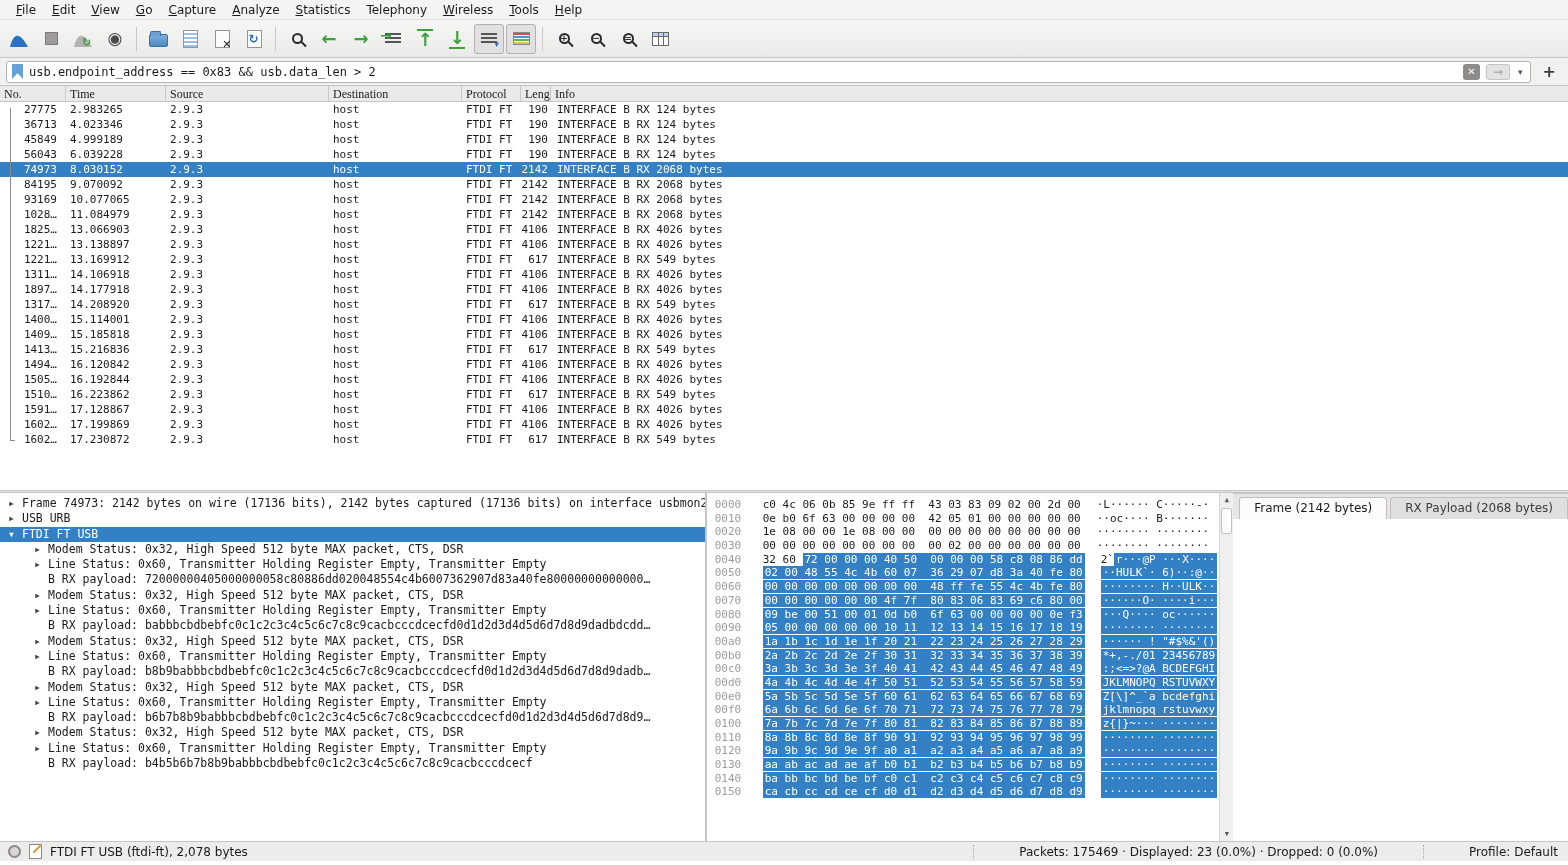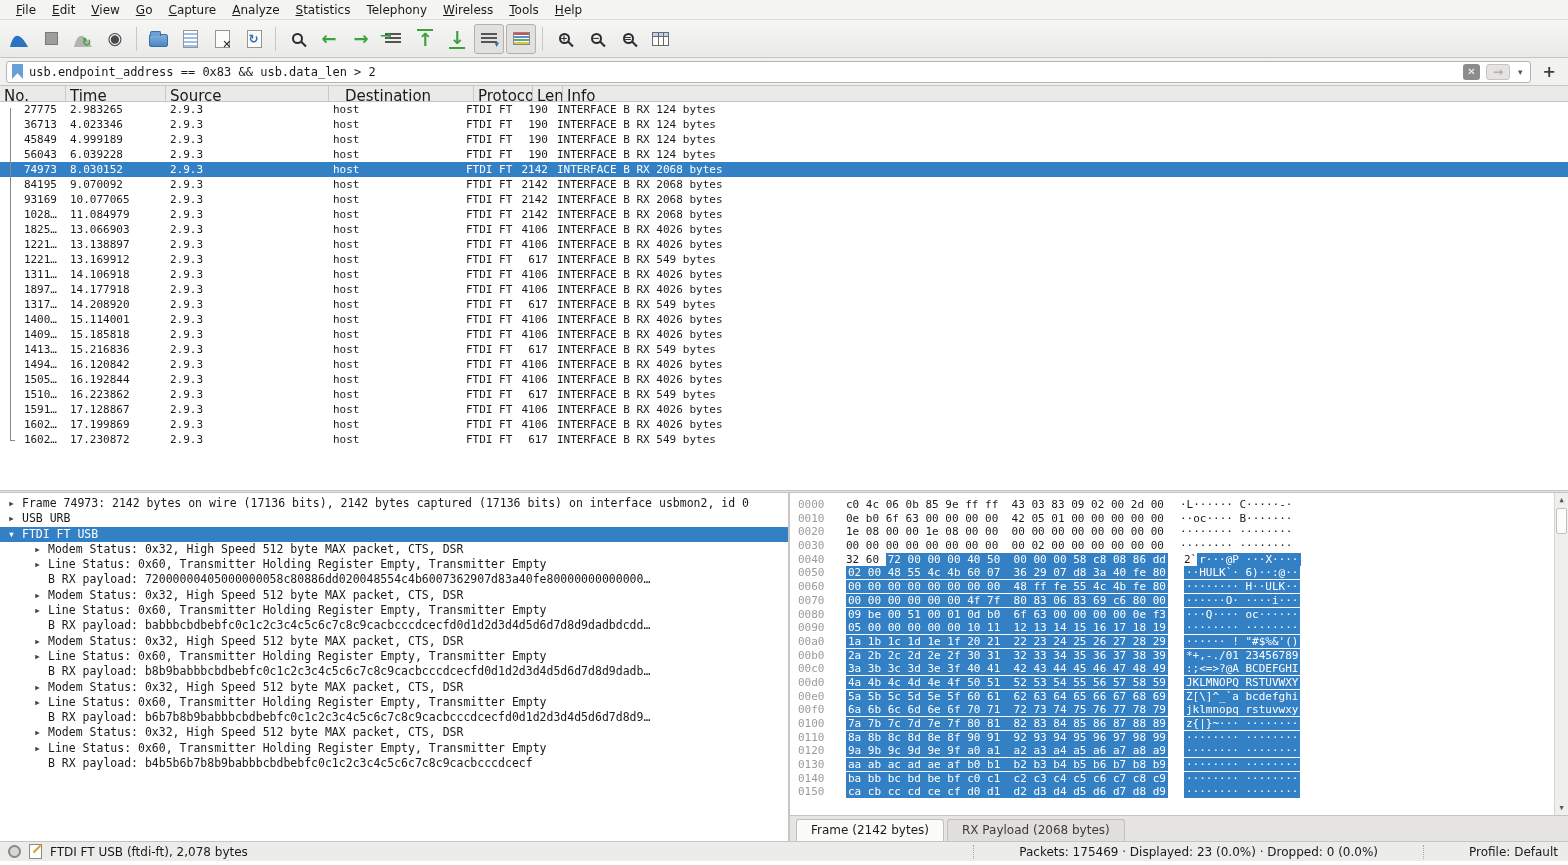--- a/index.html
+++ b/index.html
@@ -61,21 +61,21 @@
   .filter-text { flex:1; font-family:"DejaVu Sans Mono", monospace; font-size:12px; white-space:nowrap; overflow:hidden; }
   .fclear { width:17px; height:16px; background:#8d8c8b; border-radius:3px; color:#fff;
             font-size:10px; display:flex; align-items:center; justify-content:center; }
   .fapply { width:24px; height:16px; background:#e4e3e2; border:1px solid #c6c5c4; border-radius:3px;
             color:#b0afae; font-size:12px; font-weight:bold; display:flex; align-items:center; justify-content:center; line-height:1; }
   .fcaret { color:#555; font-size:9px; padding:0 2px; }
   .fplus { font-size:16px; font-weight:bold; color:#3c3c3c; padding:0 6px; }
 
   
   #packetpane { height:404px; background:#fff; overflow:hidden; }
-  #plheader { display:flex; height:16px; background:#eaeae9; border-bottom:1px solid #c6c5c4; font-size:15px; }
+  #plheader { display:flex; height:16px; background:#eaeae9; border-bottom:1px solid #c6c5c4; font-size:12px;font-family:Liberation Serif, serif; }
   .plh-cell { border-right:1px solid #c9c8c7; padding:1px 0 0 4px; overflow:hidden; white-space:nowrap; flex-shrink:0; }
   #plrows { position:relative; height:388px; overflow:hidden; }
   .prow { display:flex; height:15px; line-height:15px; font-family:"DejaVu Sans Mono", monospace;
           font-size:11px; white-space:nowrap; }
   .prow.selected { background:var(--sel); color:#fff; }
   .pc { flex-shrink:0; overflow:hidden; }
   .c0 { width:66px; text-align:right; padding-right:9px; }
   .c1 { width:100px; padding-left:4px; }
   .c2 { width:163px; padding-left:4px; }
   .c3 { width:133px; padding-left:4px; }
@@ -90,21 +90,21 @@
 
   
   #bottom { height:348px; display:flex; }
   #details { width:790px; border-right:2px solid #c6c5c4; background:#fff; padding-top:3px;
              font-family:"DejaVu Sans Mono", monospace; font-size:11.5px; overflow:hidden; }
   .dline { height:15.3px; line-height:15.3px; white-space:pre; overflow:hidden; }
   .dline.selected { background:var(--sel); color:#fff; }
   .twisty { display:inline-block; width:14px; color:#444; }
   .dline.selected .twisty { color:#fff; }
 
-  #rightpane { flex:1; display:flex; flex-direction:column; background:#fff; }
+  #rightpane { flex:1; display:flex; flex-direction:row; background:#fff; }
   #hexpane { flex:1; position:relative; padding:5px 16px 0 8px;
              font-family:"DejaVu Sans Mono", monospace; font-size:11px; overflow:hidden; }
   .hexrow { height:13.7px; line-height:13.7px; white-space:pre; }
   .off { color:#9b9b9b; display:inline-block; width:36px; margin-right:12px; }
   .hx { white-space:pre; }
   .asc { margin-left:16px; white-space:pre; }
   .hl { background:var(--sel); color:#fff; padding:0 2px; }
   #hexscroll { position:absolute; top:0; right:0; bottom:0; width:14px; background:#efefee;
                border-left:1px solid #d6d5d4; }
   .sarrow { height:14px; display:flex; align-items:center; justify-content:center;
@@ -236,21 +236,21 @@
     <span class="fcaret">▾</span>
   </div>
   <span class="fplus">+</span>
 </div>
 
 <div id="packetpane">
   <div id="plheader">
       <div class="plh-cell" style="width: 66px;">No.</div>
       <div class="plh-cell" style="width: 100px;">Time</div>
       <div class="plh-cell" style="width: 163px;">Source</div>
-      <div class="plh-cell" style="width: 133px; margin-left: 12px;">Destination</div>
+      <div class="plh-cell" style="width: 133px;">Destination</div>
       <div class="plh-cell" style="width: 59px;">Protocol</div>
       <div class="plh-cell" style="width: 30px;">Length</div>
       <div class="plh-cell" style="flex: 1 1 0%; border-right: none;">Info</div>
     </div>
   <div id="plrows">
     <div id="bracket"></div>
   <div class="prow">
         <span class="pc c0">27775</span>
         <span class="pc c1">2.983265</span>
         <span class="pc c2">2.9.3</span>

